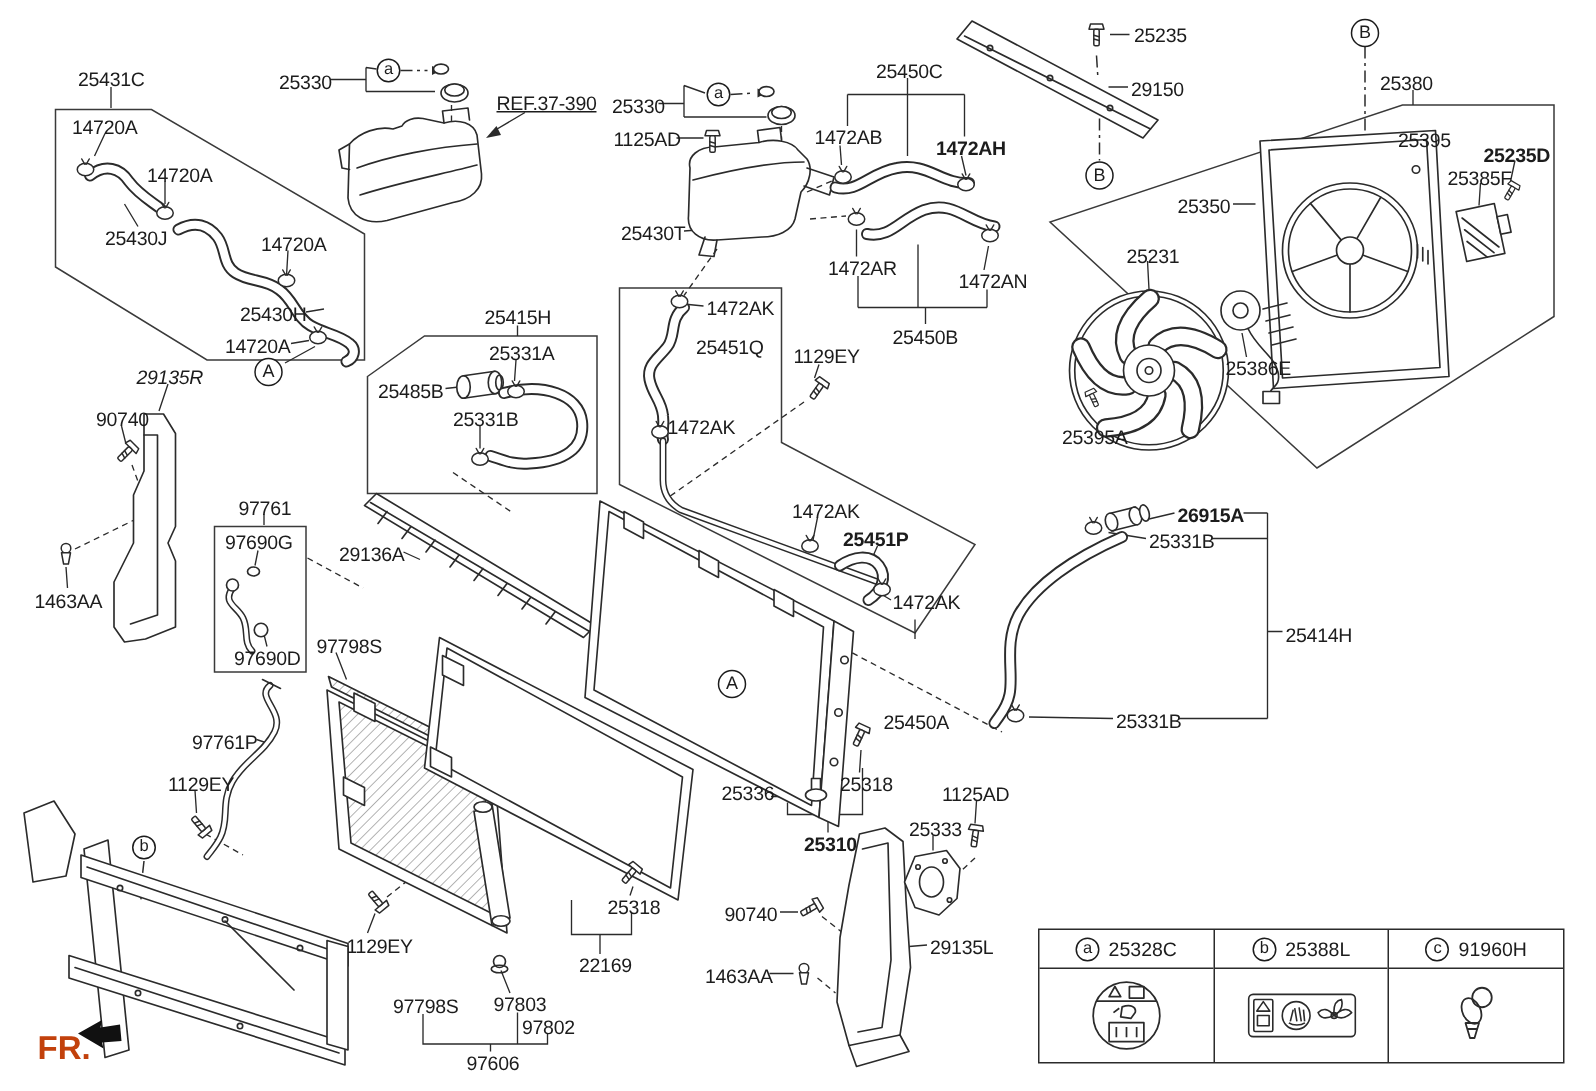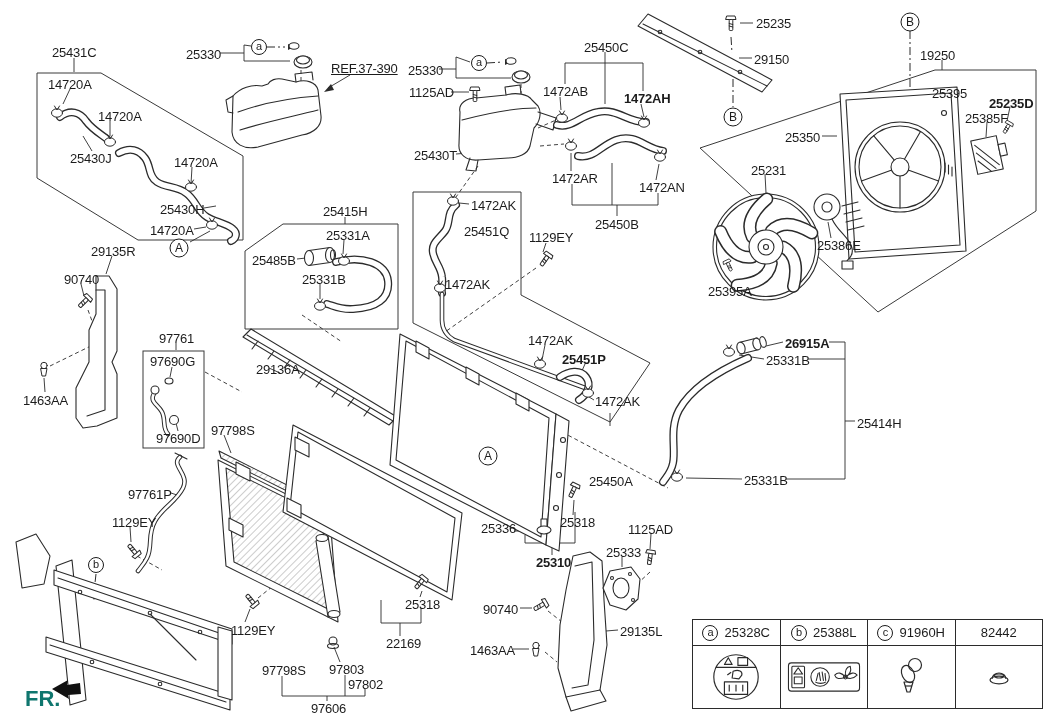--- a/index.html
+++ b/index.html
@@ -7,21 +7,21 @@
          font-family:"Liberation Sans",sans-serif;overflow:hidden;}
   svg.art{position:absolute;left:0;top:0;}
   .callout{position:absolute;font-size:13px;color:#1c1c1c;white-space:nowrap;
            letter-spacing:-0.2px;line-height:1.05;}
   .callout.bold{font-weight:bold;}
   .callout.underline{text-decoration:underline;text-align:right;}
   .marker{position:absolute;width:19px;height:19px;border:1.4px solid #1c1c1c;border-radius:50%;
           font-size:12px;line-height:16px;text-align:center;transform:translate(-50%,-50%);
           background:#fff;color:#1c1c1c;box-sizing:border-box;}
   .marker.small{width:16px;height:16px;line-height:13px;font-size:11px;}
-  .fr{position:absolute;left:25px;top:686px;font-size:22px;font-weight:bold;color:#0f766e;}
+  .fr{position:absolute;left:25px;top:686px;font-size:22px;font-weight:bold;color:#c2410c;}
   .legend{position:absolute;left:692px;top:619px;width:351px;height:90px;display:flex;
           border:1.5px solid #2b2b2b;background:#fff;box-sizing:border-box;}
   .legend-cell{flex:1;display:flex;flex-direction:column;border-left:1.5px solid #2b2b2b;min-width:0;}
   .legend-cell:first-child{border-left:none;}
   .legend-head{height:25px;display:flex;align-items:center;justify-content:center;gap:6px;
                border-bottom:1.5px solid #2b2b2b;font-size:13px;color:#1c1c1c;}
   .legend-letter{width:16px;height:16px;border:1.2px solid #1c1c1c;border-radius:50%;
                  font-size:11px;line-height:13px;text-align:center;box-sizing:border-box;flex:none;}
   .legend-body{flex:1;display:flex;align-items:center;justify-content:center;}
 </style>
@@ -330,21 +330,21 @@
       <div class="callout" style="left: 48px; top: 78px;">14720A</div>
       <div class="callout" style="left: 186px; top: 48px;">25330</div>
       <div class="callout underline" style="left: 331px; top: 62px;">REF.37-390</div>
       <div class="callout" style="left: 408px; top: 64px;">25330</div>
       <div class="callout" style="left: 409px; top: 86px;">1125AD</div>
       <div class="callout" style="left: 584px; top: 41px;">25450C</div>
       <div class="callout" style="left: 543px; top: 85px;">1472AB</div>
       <div class="callout" style="left: 624px; top: 92px; font-weight: bold;">1472AH</div>
       <div class="callout" style="left: 756px; top: 17px;">25235</div>
       <div class="callout" style="left: 754px; top: 53px;">29150</div>
-      <div class="callout" style="left: 920px; top: 49px;">19250</div>
+      <div class="callout" style="left: 920px; top: 49px;">25380</div>
       <div class="callout" style="left: 932px; top: 87px;">25395</div>
       <div class="callout" style="left: 989px; top: 97px; font-weight: bold;">25235D</div>
       <div class="callout" style="left: 965px; top: 112px;">25385F</div>
       <div class="callout" style="left: 785px; top: 131px;">25350</div>
       <div class="callout" style="left: 98px; top: 110px;">14720A</div>
       <div class="callout" style="left: 70px; top: 152px;">25430J</div>
       <div class="callout" style="left: 174px; top: 156px;">14720A</div>
       <div class="callout" style="left: 414px; top: 149px;">25430T</div>
       <div class="callout" style="left: 552px; top: 172px;">1472AR</div>
       <div class="callout" style="left: 639px; top: 181px;">1472AN</div>
@@ -353,27 +353,27 @@
       <div class="callout" style="left: 150px; top: 224px;">14720A</div>
       <div class="callout" style="left: 471px; top: 199px;">1472AK</div>
       <div class="callout" style="left: 464px; top: 225px;">25451Q</div>
       <div class="callout" style="left: 529px; top: 231px;">1129EY</div>
       <div class="callout" style="left: 595px; top: 218px;">25450B</div>
       <div class="callout" style="left: 323px; top: 205px;">25415H</div>
       <div class="callout" style="left: 326px; top: 229px;">25331A</div>
       <div class="callout" style="left: 252px; top: 254px;">25485B</div>
       <div class="callout" style="left: 302px; top: 273px;">25331B</div>
       <div class="callout" style="left: 817px; top: 239px;">25386E</div>
-      <div class="callout" style="left: 91px; top: 245px;">29135R</div>
+      <div class="callout" style="left: 91px; top: 245px; font-style: italic;">29135R</div>
       <div class="callout" style="left: 64px; top: 273px;">90740</div>
       <div class="callout" style="left: 445px; top: 278px;">1472AK</div>
       <div class="callout" style="left: 708px; top: 285px;">25395A</div>
       <div class="callout" style="left: 159px; top: 332px;">97761</div>
       <div class="callout" style="left: 150px; top: 355px;">97690G</div>
-      <div class="callout" style="left: 226px; top: 363px; margin-left: 30px;">29136A</div>
+      <div class="callout" style="left: 226px; top: 363px;">29136A</div>
       <div class="callout" style="left: 528px; top: 334px;">1472AK</div>
       <div class="callout" style="left: 785px; top: 337px; font-weight: bold;">26915A</div>
       <div class="callout" style="left: 766px; top: 354px;">25331B</div>
       <div class="callout" style="left: 562px; top: 353px; font-weight: bold;">25451P</div>
       <div class="callout" style="left: 23px; top: 394px;">1463AA</div>
       <div class="callout" style="left: 595px; top: 395px;">1472AK</div>
       <div class="callout" style="left: 857px; top: 417px;">25414H</div>
       <div class="callout" style="left: 211px; top: 424px;">97798S</div>
       <div class="callout" style="left: 589px; top: 427px; margin-top: 48px;">25450A</div>
       <div class="callout" style="left: 156px; top: 432px;">97690D</div>
@@ -449,32 +449,20 @@
     </div>
     <div class="legend-body">
       <svg width="30" height="42" viewBox="0 0 30 42" fill="none" stroke="#2b2b2b" stroke-width="1.2" stroke-linejoin="round">
         <circle cx="19" cy="9" r="6.5"></circle>
         <ellipse cx="12" cy="18" rx="6" ry="9" transform="rotate(-25 12 18)"></ellipse>
         <polygon points="8,26 17,26 14,36 11,36"></polygon>
         <line x1="9" y1="30" x2="16" y2="30"></line>
       </svg>
     </div>
   </div>
-  <div class="legend-cell">
-    <div class="legend-head">
-      <span>82442</span>
-    </div>
-    <div class="legend-body">
-      <svg width="26" height="18" viewBox="0 0 26 18" fill="none" stroke="#2b2b2b" stroke-width="1.2" stroke-linejoin="round">
-        <path d="M6,11 a7,6 0 0 1 14,0"></path>
-        <ellipse cx="13" cy="12" rx="9" ry="3.8"></ellipse>
-        <ellipse cx="13" cy="8" rx="4.5" ry="2"></ellipse>
-      </svg>
-    </div>
-  </div>
 </div>
 
 </div>
 
 <style>
   .h-o{stroke:#2b2b2b;stroke-width:8;fill:none;stroke-linecap:round;}
   .h-i{stroke:#fff;stroke-width:5.4;fill:none;stroke-linecap:round;}
   .p-o{stroke:#2b2b2b;stroke-width:4.6;fill:none;stroke-linecap:round;}
   .p-i{stroke:#fff;stroke-width:2.6;fill:none;stroke-linecap:round;}
   .b-o{stroke:#2b2b2b;stroke-width:13;fill:none;stroke-linecap:round;}

